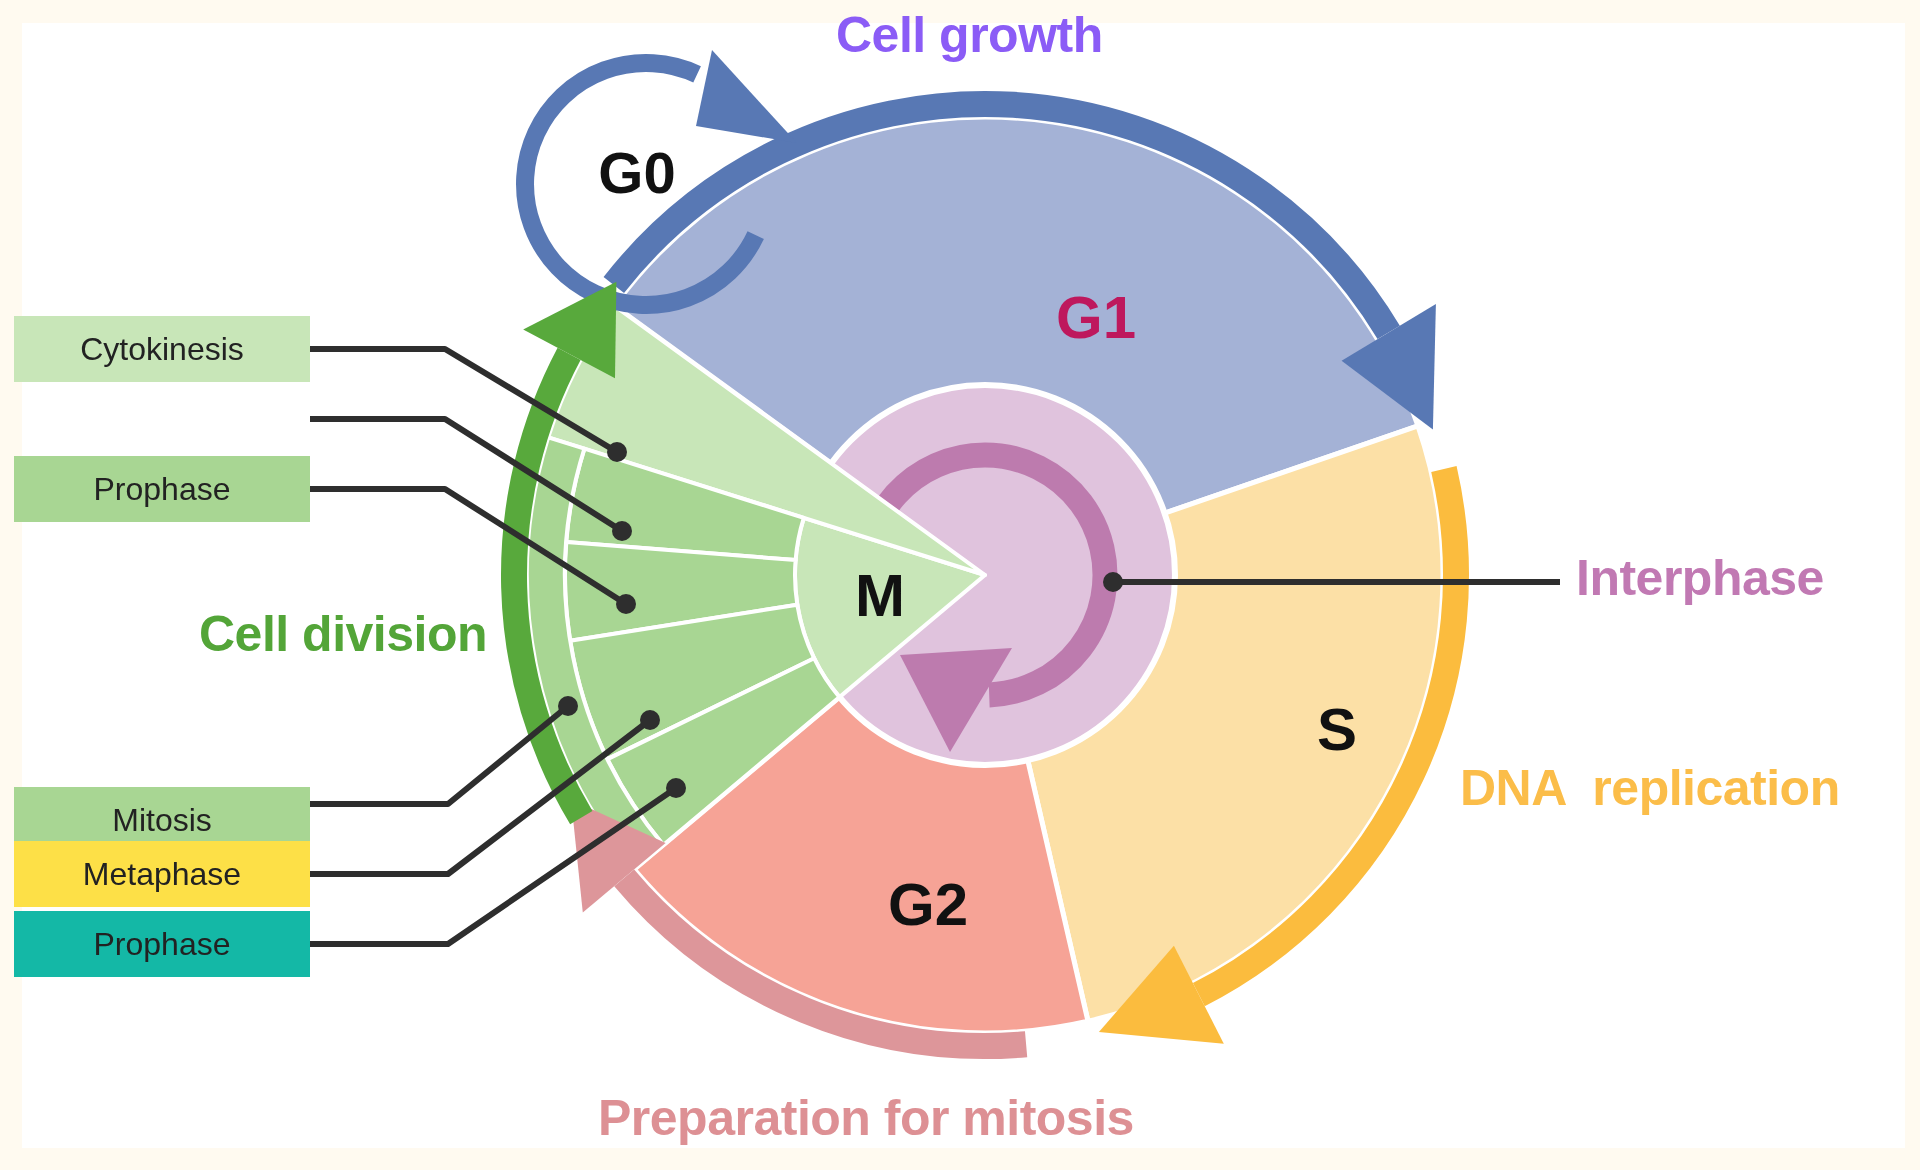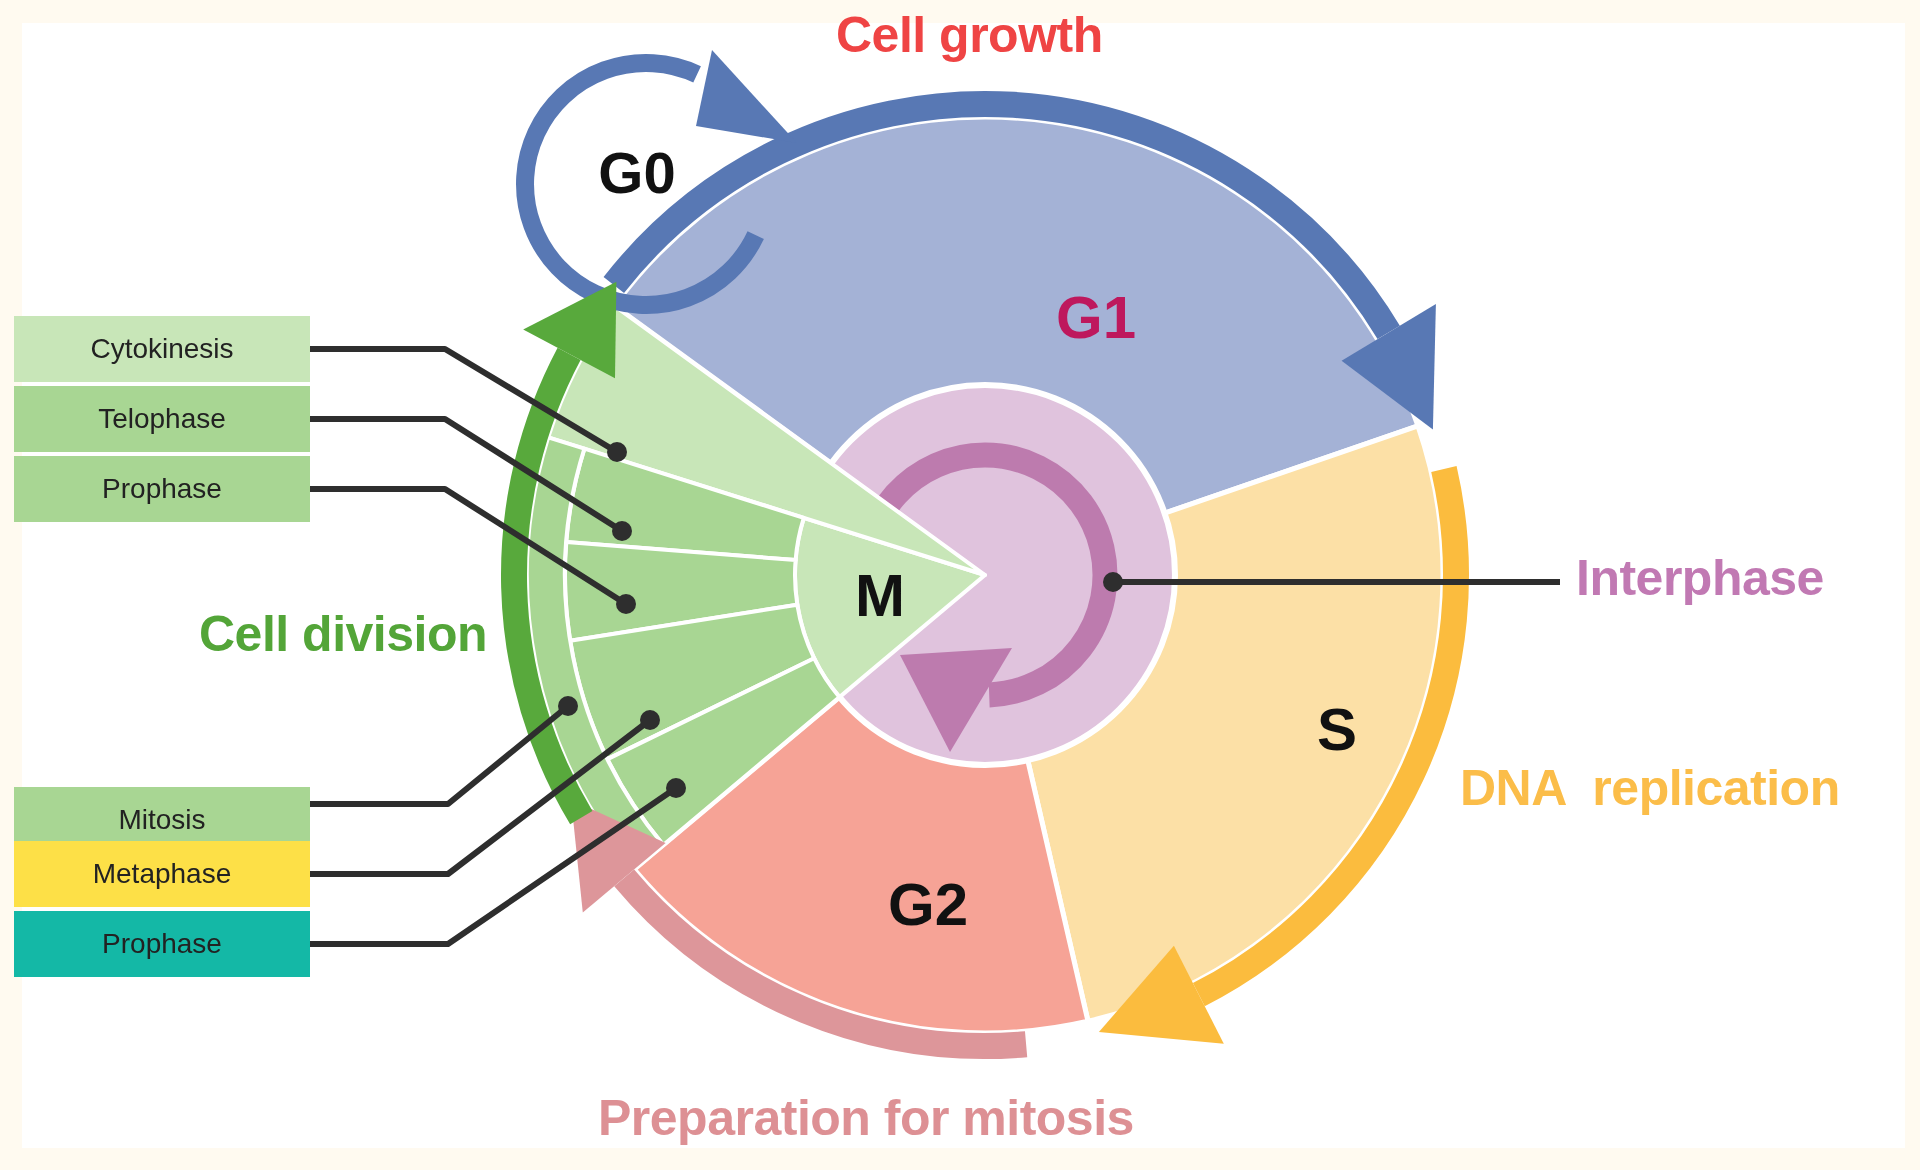--- a/index.html
+++ b/index.html
@@ -4,21 +4,21 @@
 <style>
   html,body{margin:0;padding:0;}
   body{font-family:"Liberation Sans", sans-serif;}
   .frame{position:relative;width:1920px;height:1170px;overflow:hidden;}
   .canvas{position:absolute;}
   svg{position:absolute;left:0;top:0;}
   .txt{position:absolute;font-weight:bold;white-space:nowrap;line-height:1;letter-spacing:-0.5px;}
   .big{font-size:50px;}
   .phase{font-size:60px;transform:translate(-50%,-50%);letter-spacing:0;}
   .wordgap{word-spacing:14px;}
-  .stage-box{position:absolute;left:14px;width:296px;height:66px;display:flex;align-items:center;justify-content:center;font-size:28px;color:#222;}
+  .stage-box{position:absolute;left:14px;width:296px;height:66px;display:flex;align-items:center;justify-content:center;font-size:32px;color:#222;}
   .stage-box span{letter-spacing:0;}
 </style>
 </head>
 <body>
 
 <div class="frame" style="background: rgb(255, 250, 240);">
   <div class="canvas" style="left: 22px; top: 23px; width: 1883px; height: 1125px; background: rgb(255, 255, 255);"></div>
 
   <svg id="diagram" width="1920" height="1170" viewBox="0 0 1920 1170">
       <path d="M 614.5 305.8 A 458 458 0 0 1 1418.0 425.9 L 985 575 Z" fill="#a4b2d6" stroke="#fff" stroke-width="5" stroke-linejoin="round"></path>
@@ -53,37 +53,34 @@
       <polyline points="310.0 804.0 448.0 804.0 568.0 706.0" fill="none" stroke="#2e2e2e" stroke-width="6" stroke-linejoin="round"></polyline>
       <circle cx="568" cy="706" r="10" fill="#2e2e2e"></circle>
       <polyline points="310.0 874.0 448.0 874.0 650.0 720.0" fill="none" stroke="#2e2e2e" stroke-width="6" stroke-linejoin="round"></polyline>
       <circle cx="650" cy="720" r="10" fill="#2e2e2e"></circle>
       <polyline points="310.0 944.0 448.0 944.0 676.0 788.0" fill="none" stroke="#2e2e2e" stroke-width="6" stroke-linejoin="round"></polyline>
       <circle cx="676" cy="788" r="10" fill="#2e2e2e"></circle>
       <polyline points="1113.0 582.0 1560.0 582.0" fill="none" stroke="#2e2e2e" stroke-width="6" stroke-linejoin="round"></polyline>
       <circle cx="1113" cy="582" r="10" fill="#2e2e2e"></circle>
     </svg>
 
-  <div class="txt big" style="left: 836px; top: 10px; color: #ef4444;">Cell growth</div>
+  <div class="txt big" style="left: 836px; top: 10px; color: #8b5cf6;">Cell growth</div>
   <div class="txt big" style="left: 163px; top: 609px; color: rgb(83, 165, 56); margin-left: 36px;">Cell division</div>
   <div class="txt big wordgap" style="left: 1460px; top: 763px; color: rgb(251, 189, 73);">DNA replication</div>
   <div class="txt big" style="left: 598px; top: 1093px; color: rgb(221, 144, 148);">Preparation for mitosis</div>
   <div class="txt big" style="left: 1576px; top: 553px; color: rgb(193, 121, 179); text-align: center;">Interphase</div>
 
   <div class="txt phase" style="left: 637px; top: 173px; font-size: 58px; color: rgb(17, 17, 17);">G0</div>
   <div class="txt phase" style="left: 1096px; top: 318px; color: #be185d;">G1</div>
   <div class="txt phase" style="left: 1337px; top: 730px; color: rgb(17, 17, 17);">S</div>
   <div class="txt phase" style="left: 928px; top: 905px; color: rgb(17, 17, 17);">G2</div>
   <div class="txt phase" style="left: 880px; top: 596px; color: rgb(17, 17, 17);">M</div>
 
   <div class="stage-box" style="top: 316px; background: rgb(200, 230, 184);">
       <span>Cytokinesis</span>
-    </div>
-  <div class="stage-box" style="top: 386px; background: rgb(168, 214, 147);">
-      <span>Telophase</span>
     </div>
   <div class="stage-box" style="top: 456px; background: rgb(168, 214, 147);">
       <span>Prophase</span>
     </div>
   <div class="stage-box" style="top: 771px; background: rgb(168, 214, 147); margin-top: 16px;">
       <span>Mitosis</span>
     </div>
   <div class="stage-box" style="top: 841px; background: #fde047;">
       <span>Metaphase</span>
     </div>

